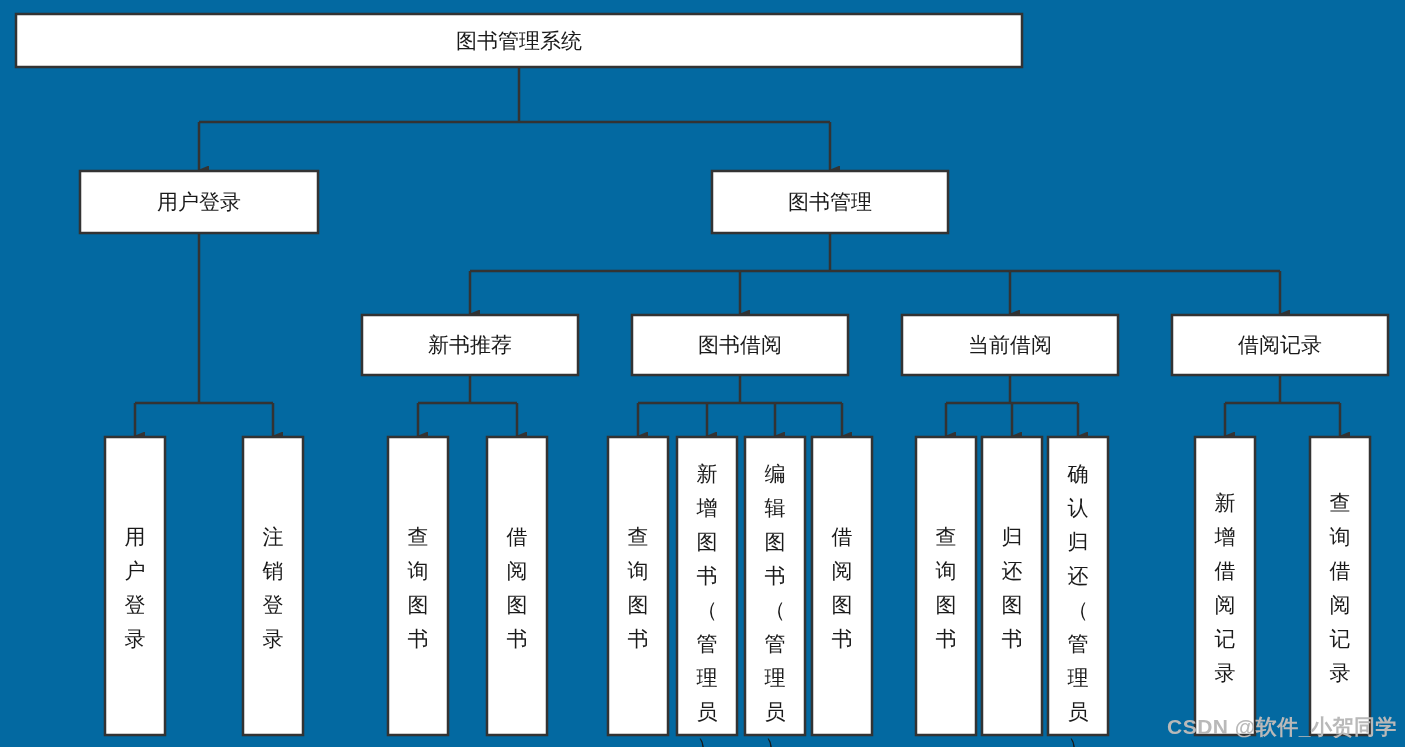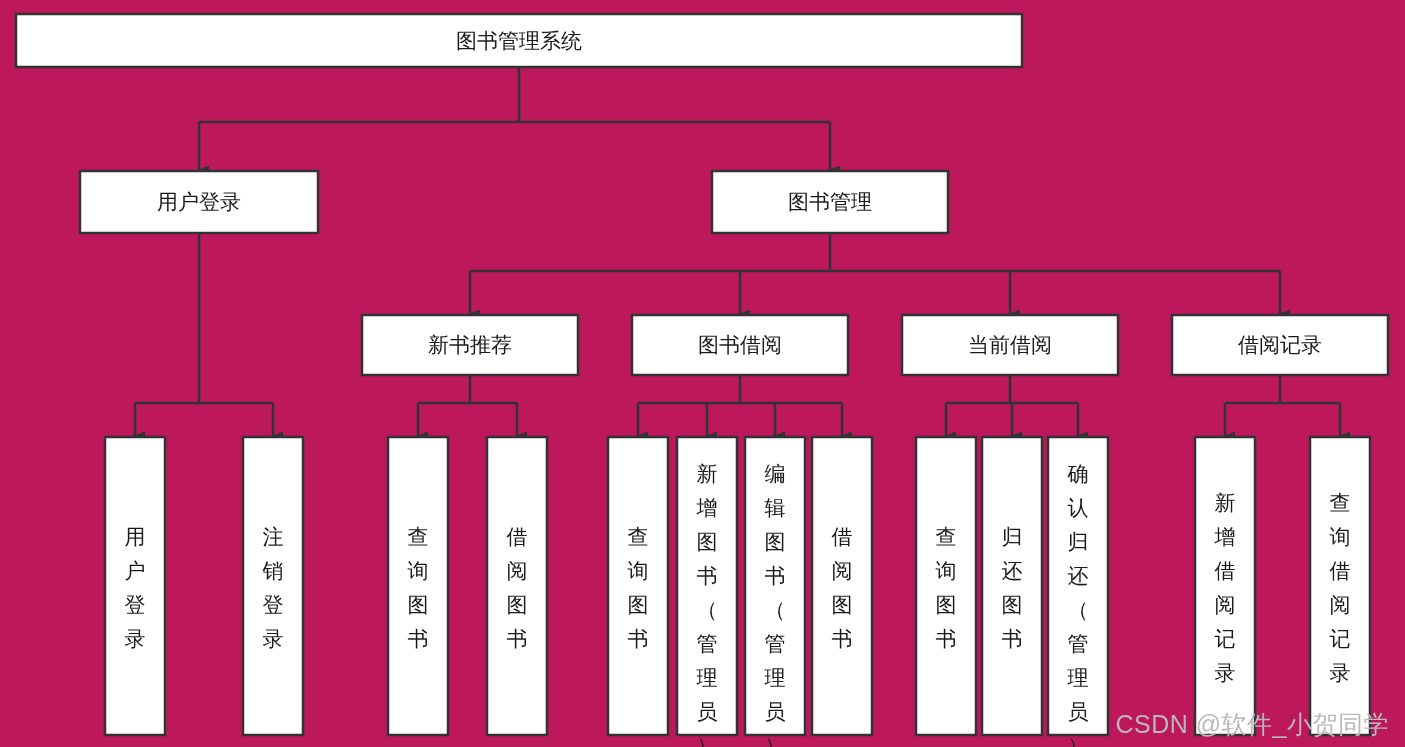--- a/index.html
+++ b/index.html
@@ -7,21 +7,21 @@
     padding: 0;
     background: #ffffff;
   }
   body {
     font-family: "Liberation Sans", "DejaVu Sans", sans-serif;
   }
   #stage {
     position: relative;
     width: 1405px;
     height: 747px;
-    background: #be185d;
+    background: #0369a1;
     overflow: hidden;
   }
   svg#diagram {
     position: absolute;
     top: 0;
     left: 0;
     width: 1405px;
     height: 747px;
   }
   .node-box {
@@ -29,27 +29,28 @@
     stroke: #333333;
     stroke-width: 2.5;
   }
   .connector {
     stroke: #333333;
     stroke-width: 2.5;
     fill: none;
   }
   .watermark {
     position: absolute;
-    right: 16px;
+    right: 8px;
     bottom: 6px;
     font-family: "Liberation Sans", "DejaVu Sans", sans-serif;
-    font-size: 25px;
+    font-size: 21px;
     color: #b9b9b9;
     white-space: nowrap;
     letter-spacing: 0.5px;
+    font-weight: bold;
   }
 </style>
 </head>
 <body>
 
 <div id="stage">
   <svg id="diagram" viewBox="0 0 1405 747">
     <defs>
       <marker id="arrowhead" markerWidth="9" markerHeight="11" refX="4.5" refY="10" orient="auto" markerUnits="userSpaceOnUse">
         <polygon points="0,0 9,0 4.5,11" fill="#333333"></polygon>

